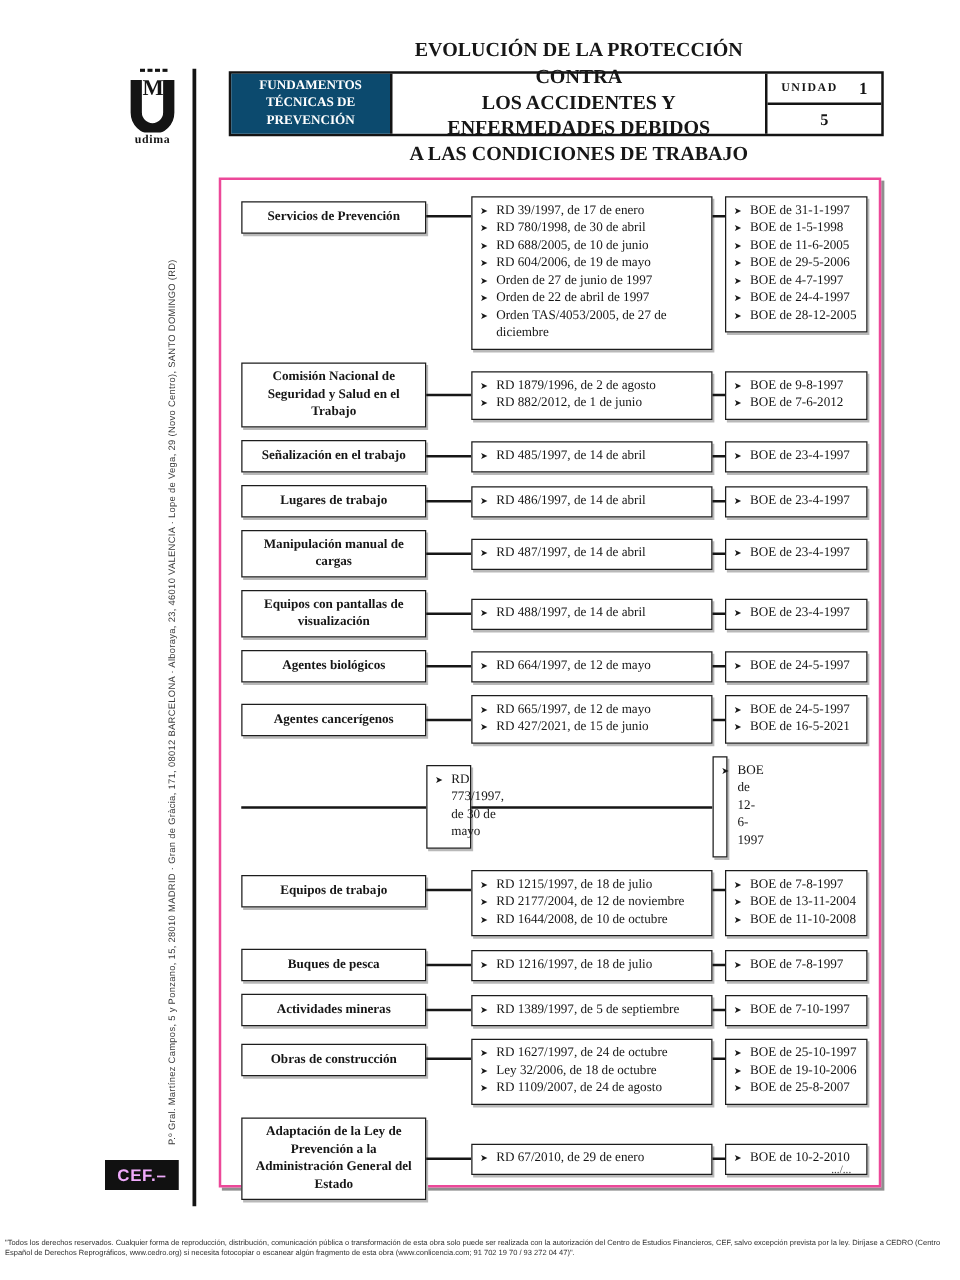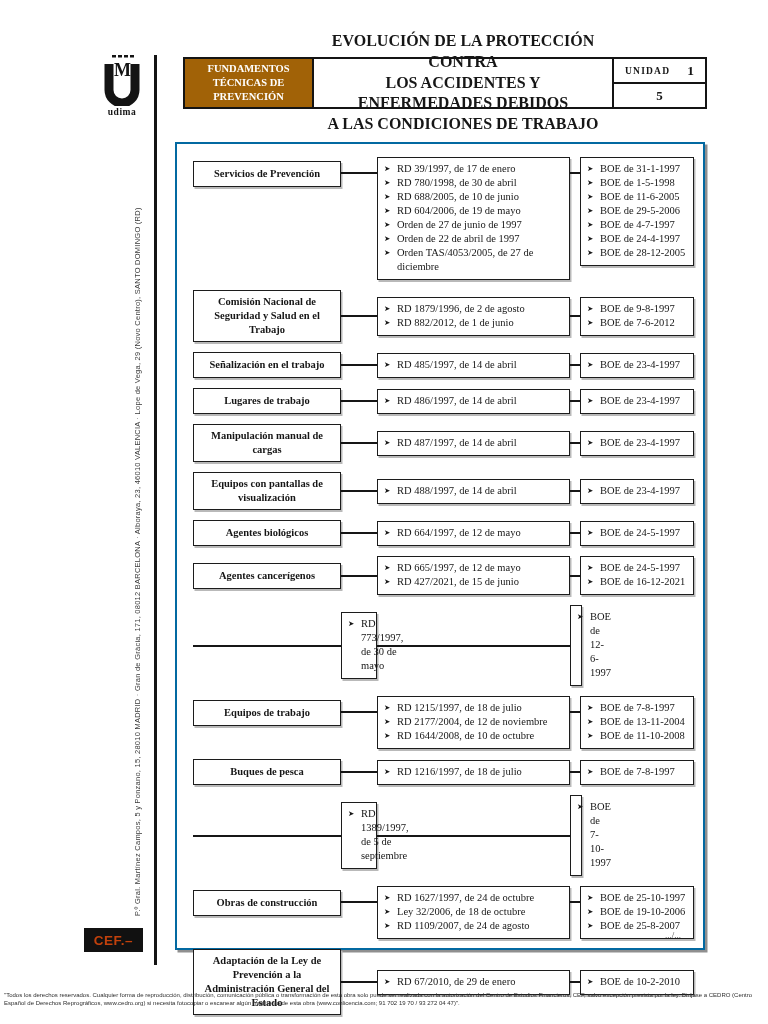--- a/index.html
+++ b/index.html
@@ -12,53 +12,53 @@
   .udima .wordmark{font-family:Liberation Serif, serif;font-weight:bold;
                    font-size:9.5px;letter-spacing:.5px;margin-top:1px;color:#141414;}
   .divider{position:absolute;left:154px;top:55px;width:2.5px;height:910px;background:#141414;}
   .address{position:absolute;left:133px;top:916px;transform:rotate(-90deg);transform-origin:0 0;
            white-space:nowrap;font-family:"Liberation Sans","DejaVu Sans",sans-serif;
            font-size:7.5px;letter-spacing:.25px;color:#3a3a3a;width:780px;}
 
   
   .header{position:absolute;left:183px;top:57px;width:524px;height:52px;display:flex;
           border:2px solid #141414;box-sizing:border-box;background:#fff;}
-  .hdr-subject{width:127px;background:#a16207;color:#ffffff;display:flex;align-items:center;
+  .hdr-subject{width:127px;background:#0c4a6e;color:#ffffff;display:flex;align-items:center;
                justify-content:center;text-align:center;font-weight:bold;font-size:10.5px;
                line-height:1.32;white-space:pre-line;box-sizing:border-box;}
   .hdr-title{flex:1;border-left:2px solid #141414;display:flex;align-items:center;justify-content:center;
              text-align:center;font-weight:bold;font-size:16px;line-height:1.3;white-space:pre-line;
              box-sizing:border-box;padding:0 4px;}
   .hdr-unit{width:93px;border-left:2px solid #141414;display:flex;flex-direction:column;box-sizing:border-box;}
   .hdr-unit-top{flex:1;border-bottom:2px solid #141414;display:flex;align-items:center;justify-content:center;gap:17px;}
   .hdr-unit-top .lbl{font-weight:bold;font-size:9.5px;letter-spacing:1.2px;}
   .hdr-unit-top .num{font-weight:bold;font-size:13.5px;}
   .hdr-unit-bottom{flex:1;display:flex;align-items:center;justify-content:center;font-weight:bold;font-size:13px;}
 
   
   .frame{position:absolute;left:175px;top:142px;width:530px;height:808px;box-sizing:border-box;
-         border:2px solid #0369a1;box-shadow:2.5px 2.5px 0 #8f8f8f;background:#fff;
+         border:2px solid #ec4899;box-shadow:2.5px 2.5px 0 #8f8f8f;background:#fff;
          padding:13px 0 0 16px;}
   .row{display:grid;grid-template-columns:148px 36px 193px 10px 114px;align-items:center;
        margin-bottom:10px;}
   .row.top{align-items:start;}
   .row.top .topic{margin-top:4px;}
   .row.top .conn{margin-top:15px;}
   .box{box-sizing:border-box;border:1.5px solid #1c1c1c;background:#fff;box-shadow:1.5px 2px 0 #b9b9b9;}
   .topic{display:flex;align-items:center;justify-content:center;text-align:center;font-weight:bold;
          font-size:10.5px;line-height:14px;padding:4px 4px;min-height:26px;}
   .conn{height:2px;background:#161616;width:100%;}
   .list{padding:4px 4px 5px 6px;font-size:10.5px;line-height:14px;}
   .item{display:flex;}
   .bullet{flex:none;width:13px;font-family:"DejaVu Sans",sans-serif;font-size:7.5px;line-height:14px;}
   .item .txt{flex:1;}
   .cont-mark{position:absolute;right:22px;bottom:8px;font-size:9px;color:#444;}
 
   
-  .cef{position:absolute;left:84px;top:928px;width:59px;height:24px;background:#111;color:#c2410c;
+  .cef{position:absolute;left:84px;top:928px;width:59px;height:24px;background:#111;color:#f0abfc;
        display:flex;align-items:center;justify-content:center;
        font-family:"Liberation Sans","DejaVu Sans",sans-serif;font-weight:bold;font-size:13.5px;letter-spacing:.5px;}
   .footer{position:absolute;left:4px;top:992px;width:760px;
           font-family:"Liberation Sans","DejaVu Sans",sans-serif;font-size:6px;line-height:7.5px;color:#2e2e2e;}
 </style>
 </head>
 <body>
 
 <div class="page">
 
@@ -284,21 +284,21 @@
             </div>
           </div>
           <div class="conn"></div>
           <div class="box list">
             <div class="item">
               <span class="bullet">➤</span>
               <span class="txt">BOE de 24-5-1997</span>
             </div>
             <div class="item">
               <span class="bullet">➤</span>
-              <span class="txt">BOE de 16-12-2021</span>
+              <span class="txt">BOE de 16-5-2021</span>
             </div>
           </div>
         </div>
         <div class="row">
           <div class="conn"></div>
           <div class="box list">
             <div class="item">
               <span class="bullet">➤</span>
               <span class="txt">RD 773/1997, de 30 de mayo</span>
             </div>
@@ -355,20 +355,21 @@
           </div>
           <div class="conn"></div>
           <div class="box list">
             <div class="item">
               <span class="bullet">➤</span>
               <span class="txt">BOE de 7-8-1997</span>
             </div>
           </div>
         </div>
         <div class="row">
+          <div class="box topic">Actividades mineras</div>
           <div class="conn"></div>
           <div class="box list">
             <div class="item">
               <span class="bullet">➤</span>
               <span class="txt">RD 1389/1997, de 5 de septiembre</span>
             </div>
           </div>
           <div class="conn"></div>
           <div class="box list">
             <div class="item">

